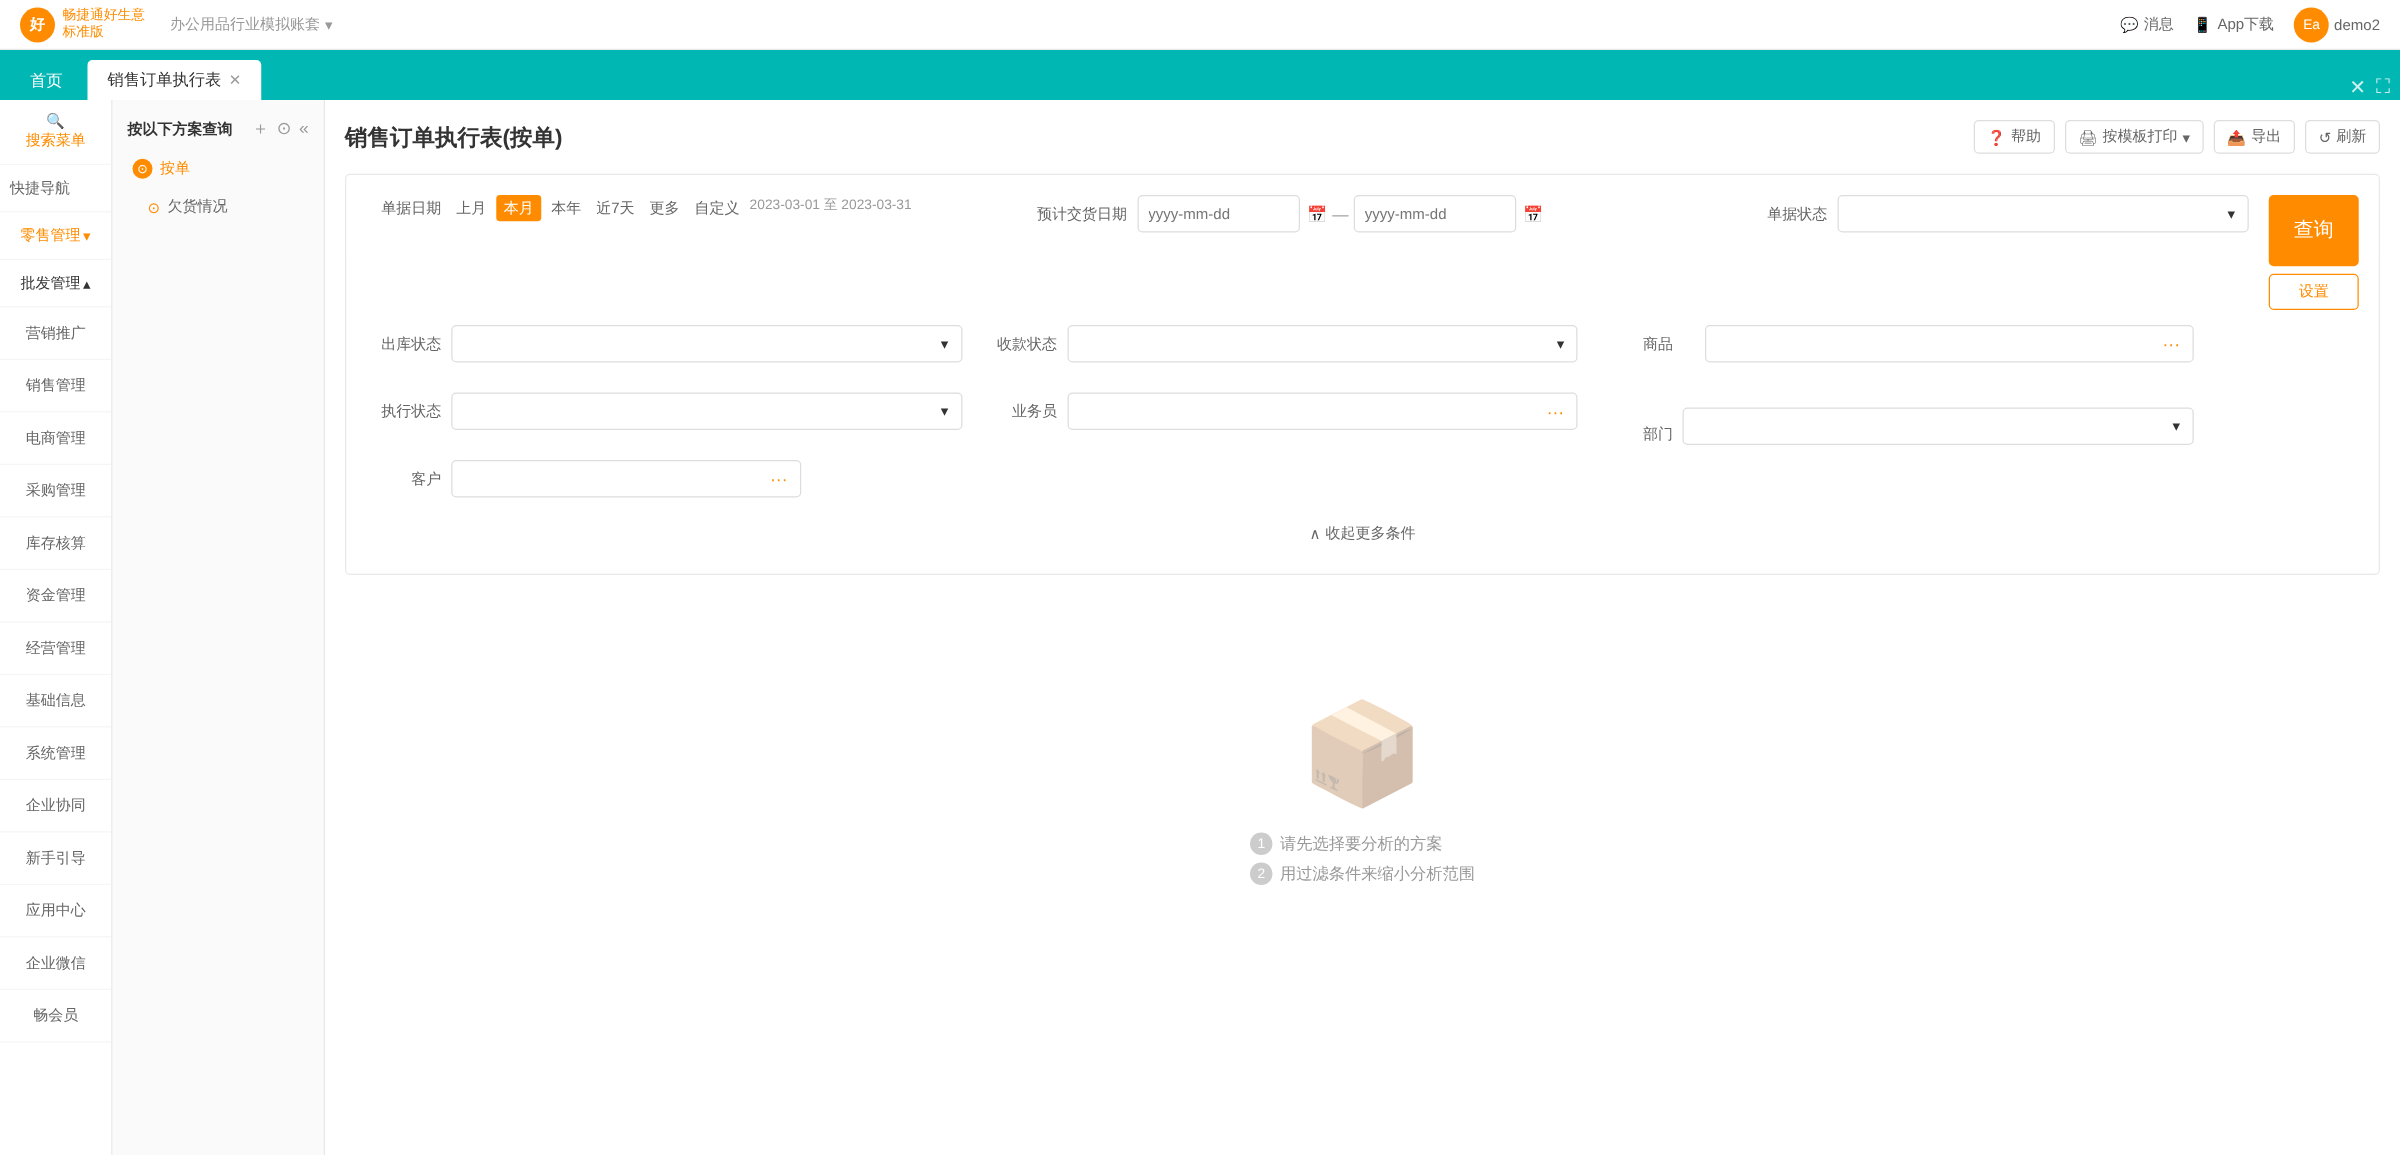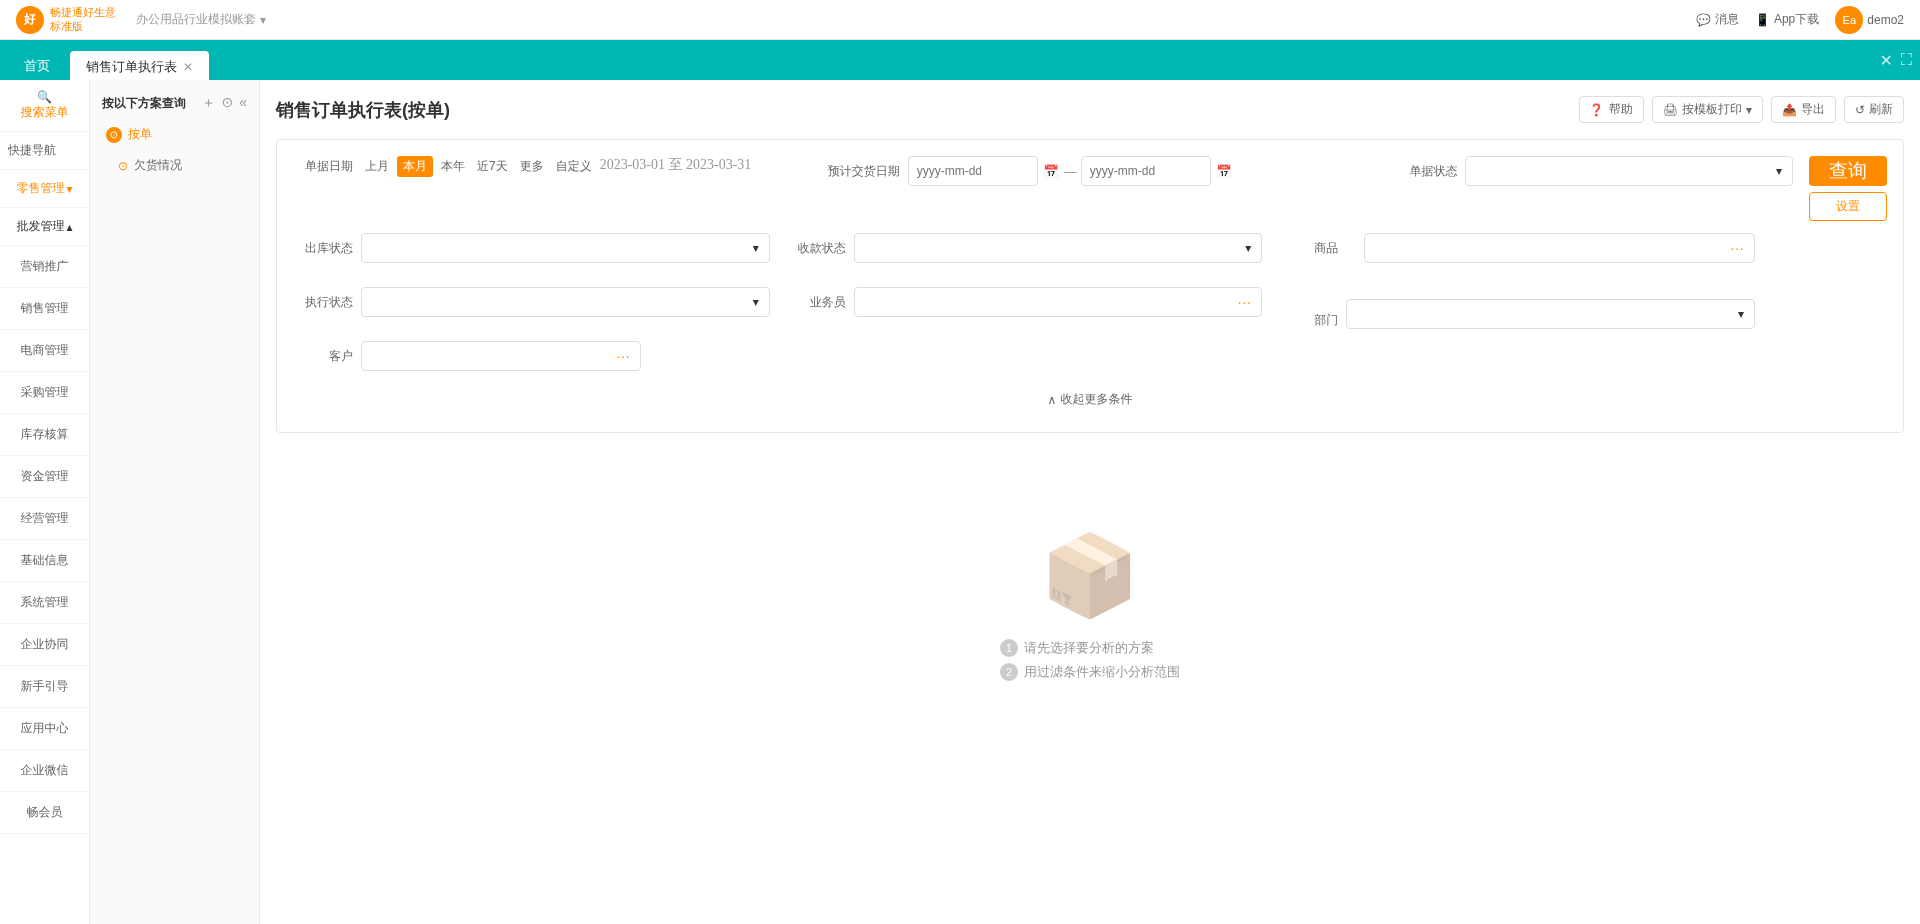--- a/index.html
+++ b/index.html
@@ -23,22 +23,22 @@
     .breadcrumb-area { display: flex; align-items: center; gap: 4px; color: #999; font-size: 12px; margin-left: 12px; }
     .top-bar-right { display: flex; align-items: center; gap: 16px; color: #666; font-size: 12px; }
     .top-bar-right-item { display: flex; align-items: center; gap: 4px; cursor: pointer; }
     .avatar { width: 28px; height: 28px; background: #ff8c00; border-radius: 50%; display: flex; align-items: center; justify-content: center; color: #fff; font-size: 11px; }
 
     
     .tab-bar {
       height: 40px;
       background: #00b7b3;
       display: flex;
-      align-items: flex-start;
-      padding: 11px 8px;
+      align-items: flex-end;
+      padding: 0 8px;
       gap: 4px;
       flex-shrink: 0;
     }
     .tab-home {
       color: #fff;
       padding: 6px 16px;
       cursor: pointer;
       font-size: 13px;
       border-radius: 4px 4px 0 0;
     }
@@ -175,30 +175,30 @@
       font-size: 12px;
       color: #bbb;
       height: 30px;
       width: 130px;
     }
     .date-sep { color: #999; }
 
     .date-tabs { display: flex; gap: 4px; align-items: center; }
     .date-tab { font-size: 12px; color: #666; cursor: pointer; padding: 2px 4px; }
     .date-tab.active { background: #ff8c00; color: #fff; border-radius: 3px; padding: 2px 6px; }
-    .date-range-text { font-size: 14px; color: #999; font-family: Liberation Serif, serif; }
+    .date-range-text { font-size: 11px; color: #999; }
 
     .btn-query {
       background: #ff8c00;
       color: #fff;
       border: none;
       border-radius: 4px;
-      padding: 2px 20px;
-      cursor: pointer;
-      font-size: 19px;
+      padding: 18px 20px;
+      cursor: pointer;
+      font-size: 16px;
     }
     .btn-settings {
       background: #fff;
       color: #ff8c00;
       border: 1px solid #ff8c00;
       border-radius: 4px;
       padding: 5px 16px;
       cursor: pointer;
       font-size: 12px;
     }

